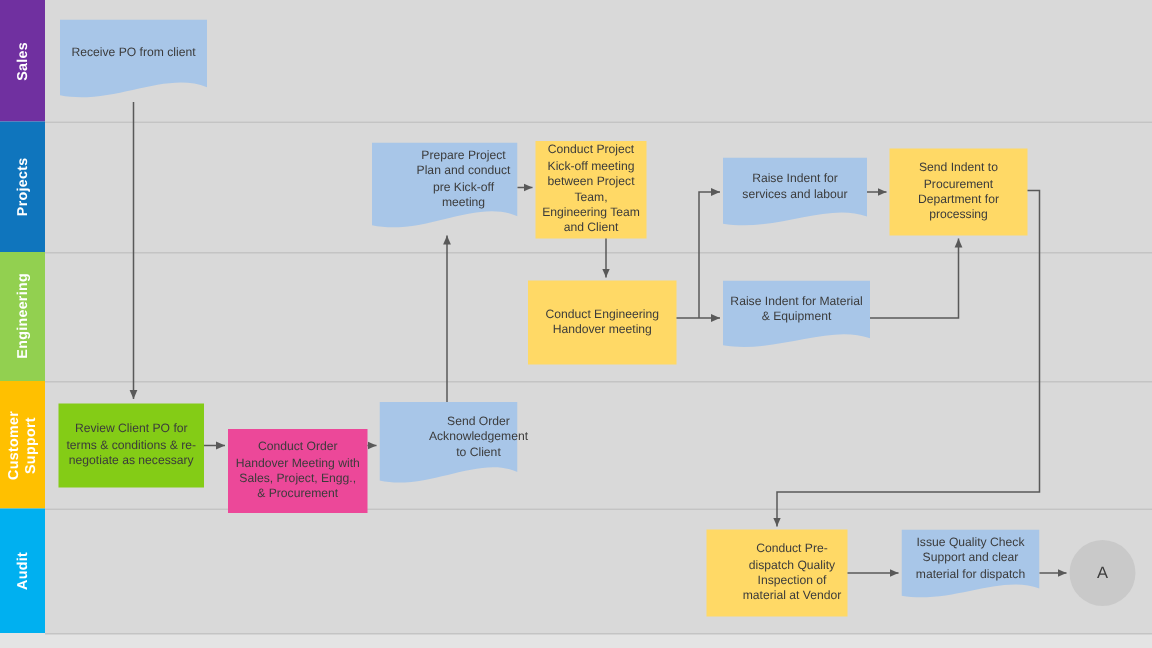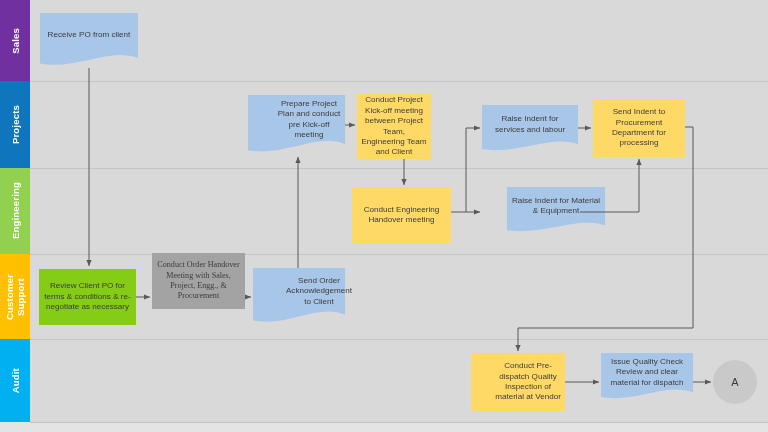--- a/index.html
+++ b/index.html
@@ -79,46 +79,46 @@
         <path d="M0,0 H96 V39.36 C69.12,29.424 34.56,50.16 0,44.112 Z" fill="#a8c6e8"></path>
       </svg>
       <div class="doclabel" style="height: 39.36px; color: rgb(59, 59, 59);">Raise Indent for services and labour</div>
     </div>
     <div class="node proc" style="left: 352px; top: 187px; width: 99px; height: 56px; background: rgb(255, 217, 102); color: rgb(59, 59, 59);">
       <span>Conduct Engineering Handover meeting</span>
     </div>
     <div class="node proc" style="left: 593px; top: 99px; width: 92px; height: 58px; background: rgb(255, 217, 102); color: rgb(59, 59, 59);">
       <span>Send Indent to Procurement Department for processing</span>
     </div>
-    <div class="docwrap" style="left: 482px; top: 187px; width: 98px; height: 47px; margin-left: 25px;">
+    <div class="docwrap" style="left: 482px; top: 187px; width: 98px; height: 47px;">
       <svg width="98" height="47" viewBox="0 0 98 47">
         <path d="M0,0 H98 V38.54 C70.56,28.811 35.28,49.114999999999995 0,43.193 Z" fill="#a8c6e8"></path>
       </svg>
       <div class="doclabel" style="height: 38.54px; color: rgb(59, 59, 59);">Raise Indent for Material &amp; Equipment</div>
     </div>
     <div class="node proc" style="left: 39px; top: 269px; width: 97px; height: 56px; background: #84cc16; color: rgb(59, 59, 59); justify-content: flex-end;">
       <span>Review Client PO for terms &amp; conditions &amp; re-negotiate as necessary</span>
     </div>
-    <div class="node proc" style="left: 152px; top: 253px; width: 93px; height: 56px; background: #a3a3a3; color: rgb(59, 59, 59); font-family: Liberation Serif, serif;">
+    <div class="node proc" style="left: 152px; top: 286px; width: 93px; height: 56px; background: #ec4899; color: rgb(59, 59, 59);">
       <span>Conduct Order Handover Meeting with Sales, Project, Engg., &amp; Procurement</span>
     </div>
     <div class="docwrap" style="left: 253px; top: 268px; width: 92px; height: 57px;">
       <svg width="92" height="57" viewBox="0 0 92 57">
         <path d="M0,0 H92 V46.74 C66.24,34.941 33.12,59.565 0,52.383 Z" fill="#a8c6e8"></path>
       </svg>
       <div class="doclabel" style="height: 46.74px; color: rgb(59, 59, 59); padding-left: 44px;">Send Order Acknowledgement to Client</div>
     </div>
     <div class="node proc" style="left: 471px; top: 353px; width: 94px; height: 58px; background: rgb(255, 217, 102); color: rgb(59, 59, 59); padding-left: 24px;">
       <span>Conduct Pre-dispatch Quality Inspection of material at Vendor</span>
     </div>
     <div class="docwrap" style="left: 601px; top: 353px; width: 92px; height: 48px;">
       <svg width="92" height="48" viewBox="0 0 92 48">
         <path d="M0,0 H92 V39.36 C66.24,29.424 33.12,50.16 0,44.112 Z" fill="#a8c6e8"></path>
       </svg>
-      <div class="doclabel" style="height: 39.36px; color: rgb(59, 59, 59);">Issue Quality Check Review and clear material for dispatch</div>
+      <div class="doclabel" style="height: 39.36px; color: rgb(59, 59, 59);">Issue Quality Check Support and clear material for dispatch</div>
     </div>
     <div class="term" style="left: 713px; top: 360px; width: 44px; height: 44px; background: rgb(201, 201, 201); color: rgb(59, 59, 59);">A</div>
     <svg id="links" viewBox="0 0 768 432" width="768" height="432">
     <defs>
       <marker id="arrowhead" markerWidth="7" markerHeight="7" refX="6" refY="3" orient="auto" markerUnits="userSpaceOnUse">
         <path d="M0,0.4 L6,3 L0,5.6 z" fill="#595959"></path>
       </marker>
     </defs>
     <g id="link-paths">
         <path d="M 89,68 L 89,266" fill="none" stroke="#595959" stroke-width="1" marker-end="url(#arrowhead)"></path>

